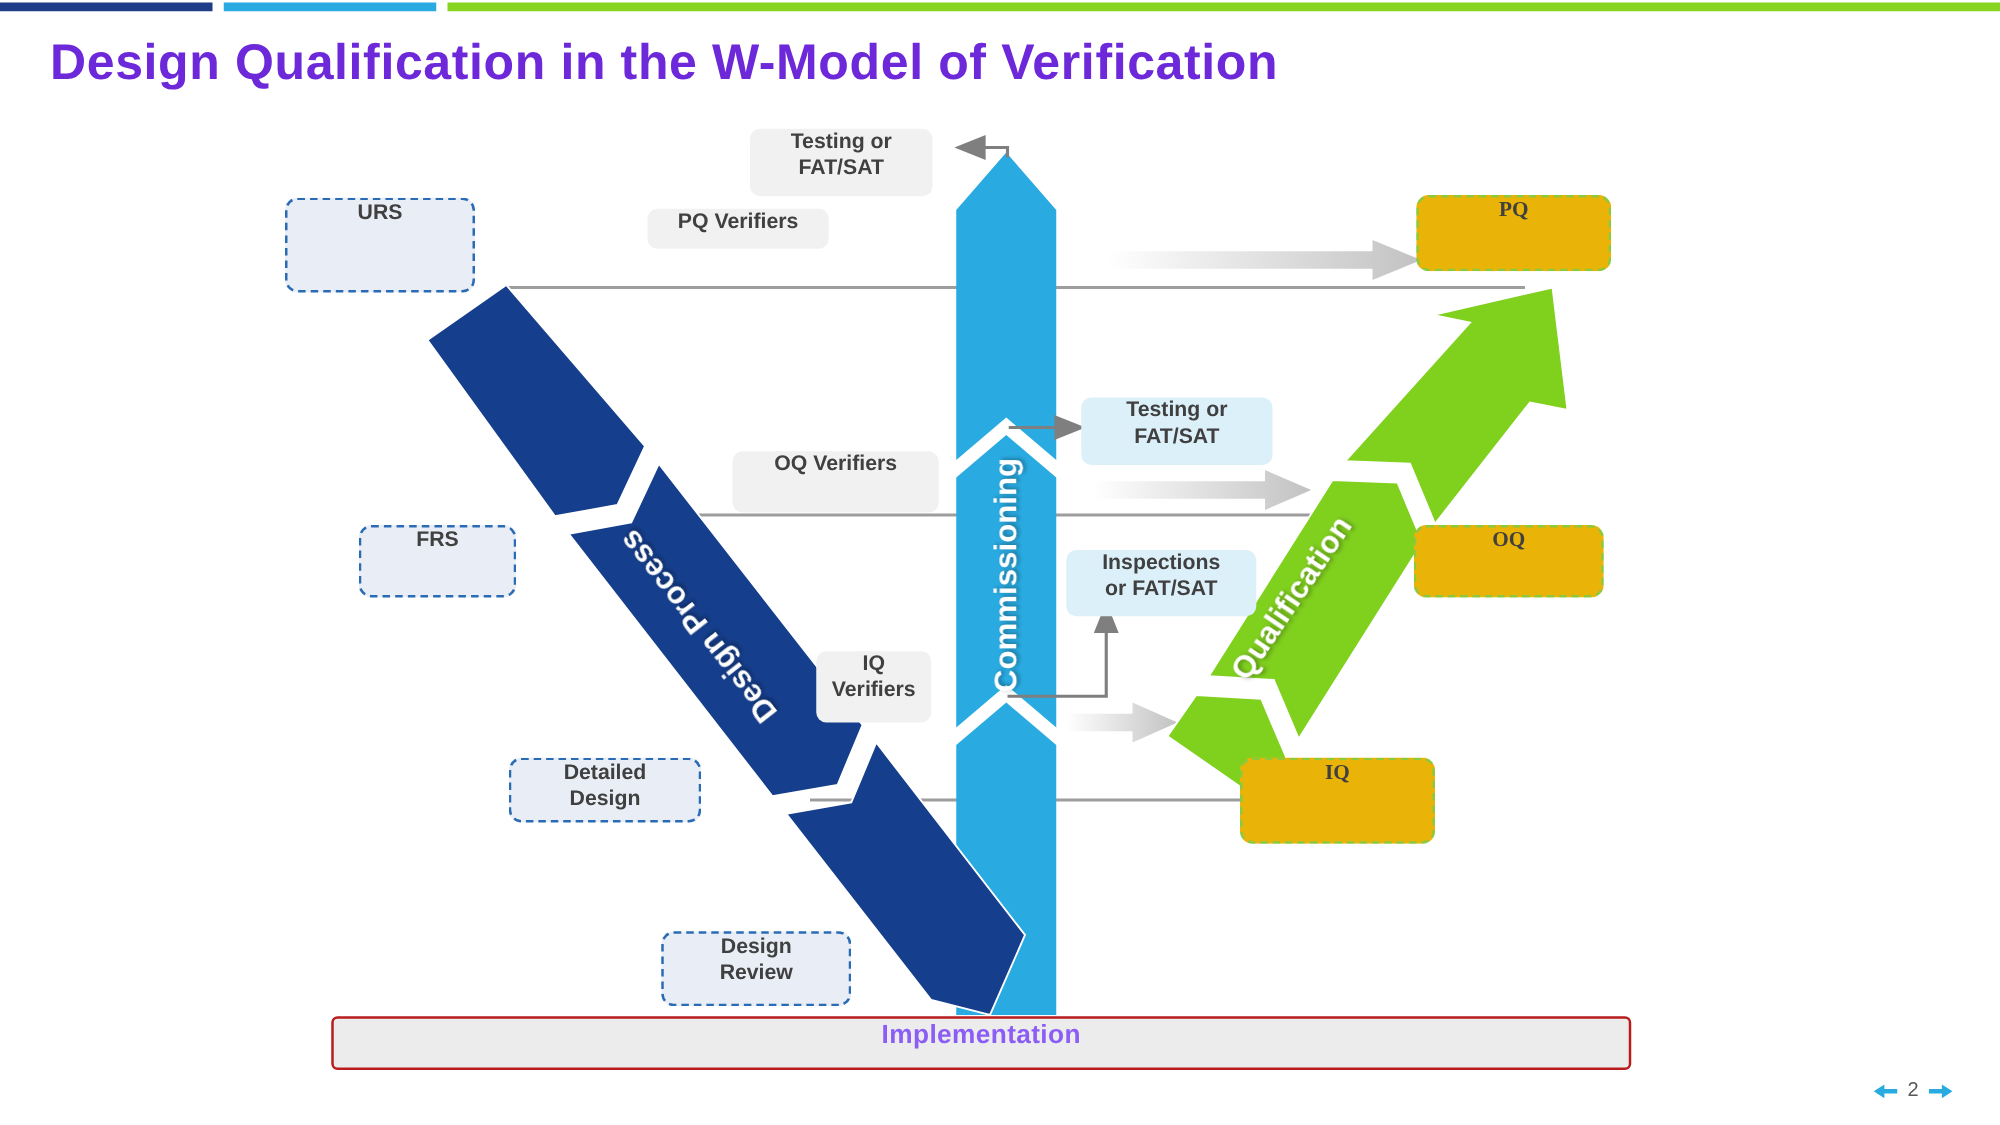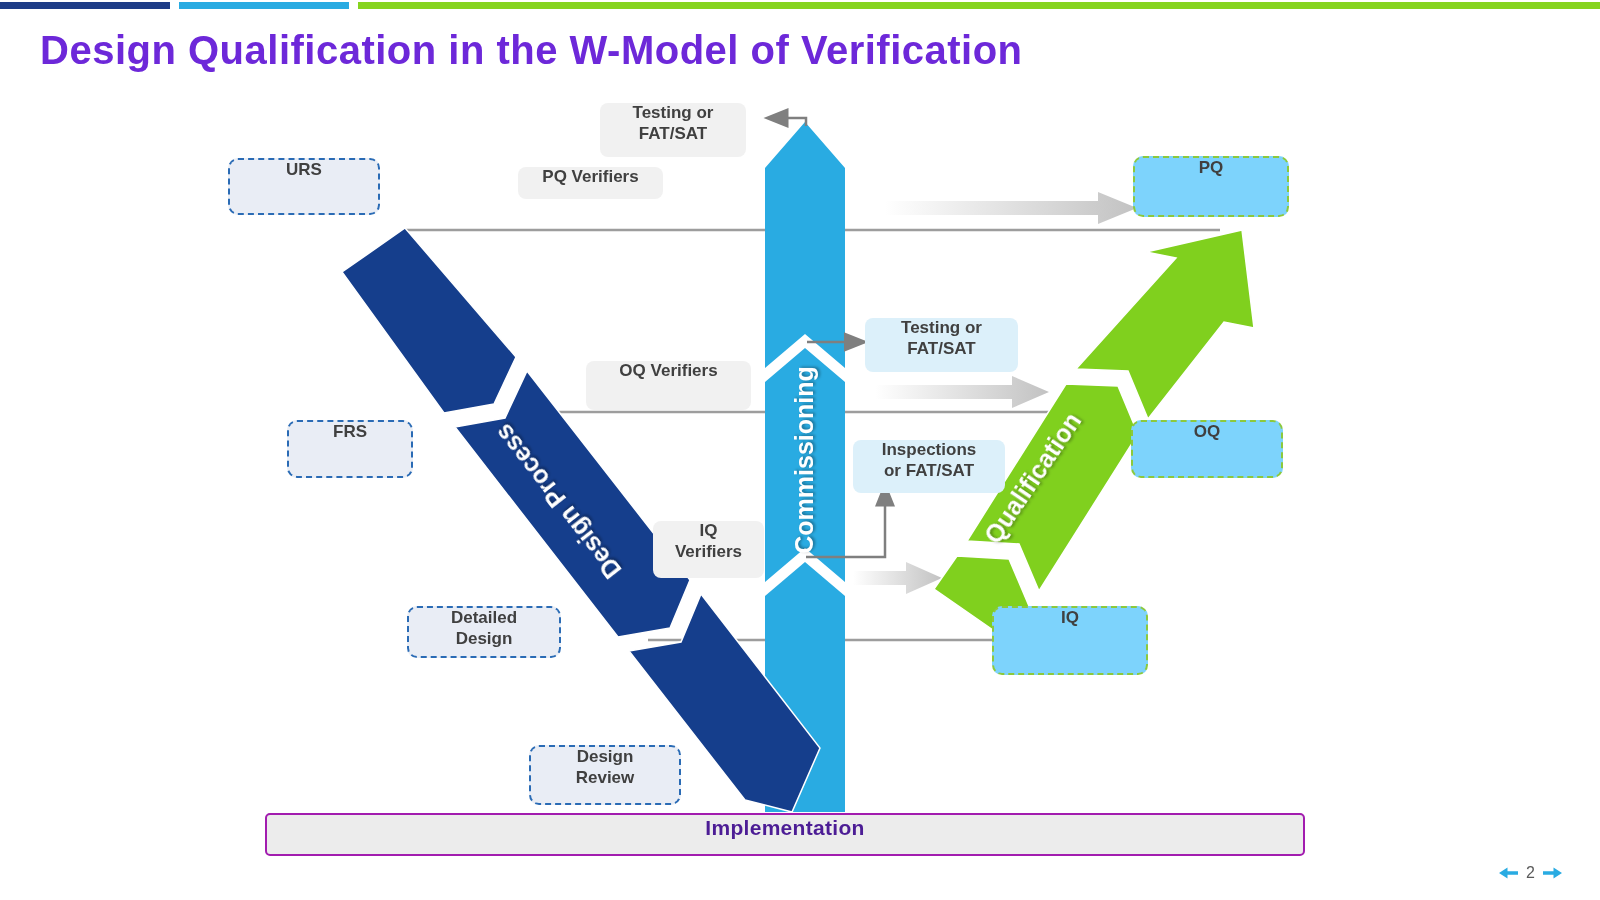--- a/index.html
+++ b/index.html
@@ -23,23 +23,23 @@
          fill:#ffffff;font-size:25px;filter:drop-shadow(1px 2px 1.5px rgba(0,0,0,.35));}
 
   
   .box{position:absolute;display:flex;align-items:flex-start;justify-content:center;
        text-align:center;font-weight:bold;color:#404040;font-size:17px;
        line-height:1.22;z-index:3;box-sizing:border-box;}
   .box span{display:inline-block;}
   .req{background:#e9edf5;border:2px dashed #2a6bb5;border-radius:10px;}
   .ver{background:#f1f1f1;border-radius:8px;}
   .test{background:#dcf0fa;border-radius:8px;}
-  .res{background:#7dd3fc;border:2px dashed #8cc93c;border-radius:10px;}
-  .impl{background:#ececec;border:2px solid #a21caf;border-radius:5px;
-        font-size:21px;color:#4c1d95;letter-spacing:.3px;}
+  .res{background:#eab308;border:2px dashed #8cc93c;border-radius:10px;font-family:Liberation Serif, serif;}
+  .impl{background:#ececec;border:2px solid #b91c1c;border-radius:5px;
+        font-size:21px;color:#8b5cf6;letter-spacing:.3px;}
 
   
   .footer{position:absolute;right:38px;bottom:18px;display:flex;align-items:center;
           gap:8px;z-index:6;}
   .pagenum{font-size:16px;color:#595959;}
   .navicon{display:block;}
 </style>
 </head>
 <body>
 
@@ -99,42 +99,42 @@
   <g fill="none" stroke="#7f7f7f" stroke-width="2.5">
     <path d="M 806 126 L 806 118 L 786 118" marker-end="url(#mArrow)"></path>
     <path d="M 807 342 L 846 342" marker-end="url(#mArrow)"></path>
     <path d="M 806 557 L 885 557 L 885 504" marker-end="url(#mArrow)"></path>
   </g>
 </svg>
 
 <div class="box ver" style="left:600px;top:103px;width:146px;height:54px">
   <span style="width:95px">Testing or FAT/SAT</span>
 </div>
-<div class="box req" style="left:228px;top:158px;width:152px;height:57px">
+<div class="box req" style="left:228px;top:158px;width:152px;height:76px">
   <span>URS</span>
 </div>
 <div class="box ver" style="left:518px;top:167px;width:145px;height:32px">
   <span>PQ Verifiers</span>
 </div>
 <div class="box res" style="left:1133px;top:156px;width:156px;height:61px">
   <span>PQ</span>
 </div>
 <div class="box ver" style="left:586px;top:361px;width:165px;height:49px">
   <span>OQ Verifiers</span>
 </div>
 <div class="box test" style="left:865px;top:318px;width:153px;height:54px">
   <span style="width:95px">Testing or FAT/SAT</span>
 </div>
 <div class="box req" style="left:287px;top:420px;width:126px;height:58px">
   <span>FRS</span>
 </div>
 <div class="box test" style="left:853px;top:440px;width:152px;height:53px">
   <span style="width:110px">Inspections or FAT/SAT</span>
 </div>
-<div class="box ver" style="left:653px;top:521px;width:111px;height:57px">
+<div class="box ver" style="left:653px;top:521px;width:92px;height:57px">
   <span style="width:72px">IQ Verifiers</span>
 </div>
 <div class="box res" style="left:1131px;top:420px;width:152px;height:58px">
   <span>OQ</span>
 </div>
 <div class="box req" style="left:407px;top:606px;width:154px;height:52px">
   <span style="width:90px">Detailed Design</span>
 </div>
 <div class="box res" style="left:992px;top:606px;width:156px;height:69px">
   <span>IQ</span>

